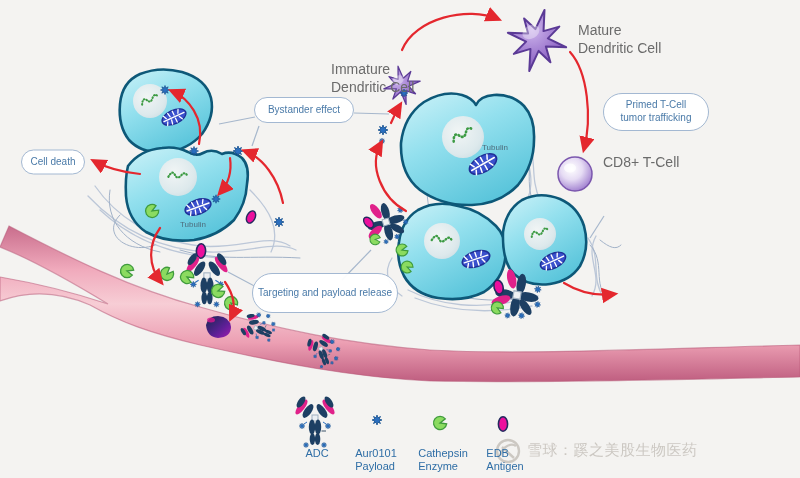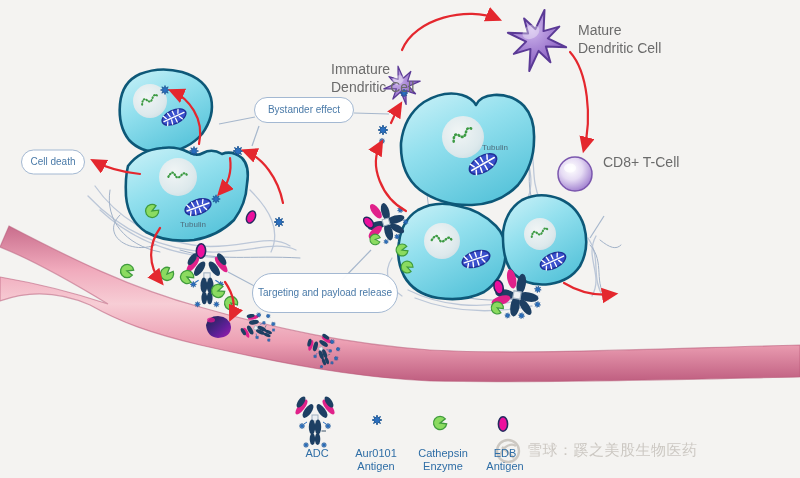--- a/index.html
+++ b/index.html
@@ -8,21 +8,21 @@
   #stage{position:absolute;left:0;top:0;width:800px;height:478px;}
   svg{position:absolute;left:0;top:0;}
   .pill{position:absolute;transform:translate(-50%,-50%);
         background:rgba(255,255,255,.95);border:1.4px solid #a3b8d2;border-radius:999px;
         color:#4a7aa8;font-size:10px;line-height:1.28;display:flex;align-items:center;
         justify-content:center;text-align:center;white-space:pre;box-sizing:border-box;
         padding:2px 8px;}
   .note{position:absolute;color:#6b6b6b;font-size:14px;line-height:1.25;white-space:pre;}
   .tub{position:absolute;transform:translate(-50%,-50%);color:#4e6c7c;font-size:8px;white-space:nowrap;}
   .leg{position:absolute;transform:translateX(-50%);color:#2f6ea6;font-size:11px;
-       line-height:12.5px;text-align:center;white-space:pre;}
+       line-height:12.5px;text-align:left;white-space:pre;}
   .wm{position:absolute;color:#c9c5bf;opacity:.92;font-size:15px;letter-spacing:.5px;
       white-space:nowrap;font-family:"DejaVu Sans",sans-serif;}
 </style>
 </head>
 <body>
 
 <div id="stage">
 
 <svg width="800" height="478" viewBox="0 0 800 478">
   <defs>
@@ -274,33 +274,35 @@
 
   <g stroke="#c9c5bf" fill="none" stroke-width="2.4" opacity="0.92">
     <circle cx="508" cy="451" r="11"></circle>
     <path d="M500,456 C503,445 512,443 516,446"></path>
     <path d="M502,447 L514,458"></path>
   </g>
 </svg>
 
 <div class="pill" style="left:53px;top:162px;width:64px;height:25px">Cell death</div>
 <div class="pill" style="left:304px;top:110px;width:100px;height:26px">Bystander effect</div>
+<div class="pill" style="left:656px;top:112px;width:106px;height:38px">Primed T-Cell
+tumor trafficking</div>
 <div class="pill" style="left:325px;top:293px;width:146px;height:40px">Targeting and payload release</div>
 
 <div class="note" style="left:331px;top:61px">Immature
 Dendritic Cell</div>
 <div class="note" style="left:578px;top:22px">Mature
 Dendritic Cell</div>
 <div class="note" style="left:603px;top:154px">CD8+ T-Cell</div>
 <div class="tub" style="left:193px;top:224px">Tubulin</div>
 <div class="tub" style="left:495px;top:147px">Tubulin</div>
 
 <div class="leg" style="left:317px;top:447px">ADC</div>
 <div class="leg" style="left:376px;top:447px">Aur0101
-Antigen</div>
+Payload</div>
 <div class="leg" style="left:443px;top:447px">Cathepsin
 Enzyme</div>
 <div class="leg" style="left:505px;top:447px">EDB
 Antigen</div>
 
 <div class="wm" style="left:527px;top:441px">雪球：蹊之美股生物医药</div>
 
 </div>
 
 </body></html>

